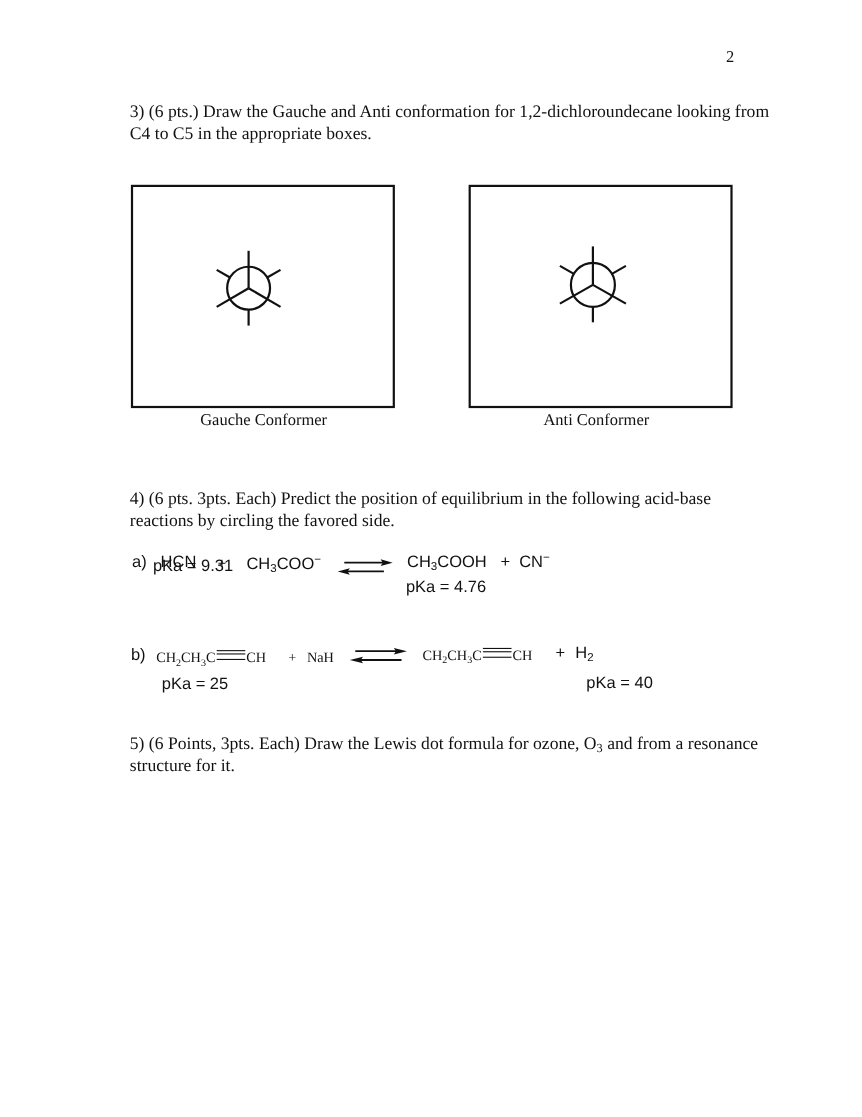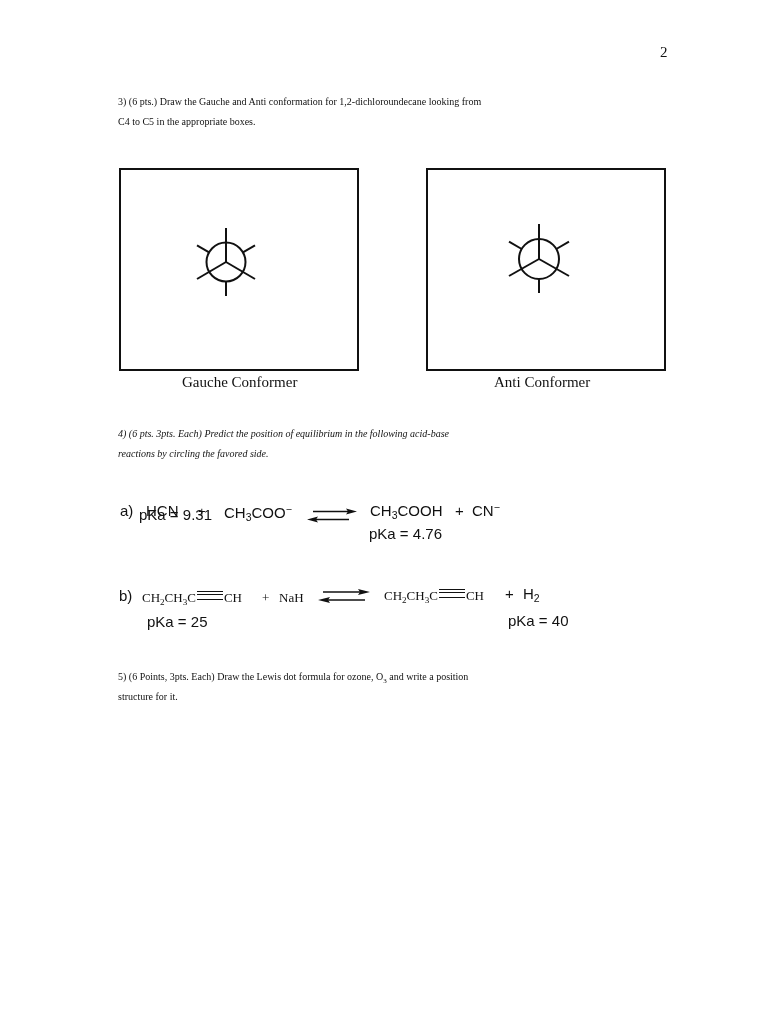--- a/index.html
+++ b/index.html
@@ -20,26 +20,26 @@
   .sans {
     font-family: "Liberation Sans", "DejaVu Sans", sans-serif;
   }
   .abs { position: absolute; white-space: nowrap; }
 
   .page-number {
     left: 660px; top: 44px;
     font-size: 15px;
   }
   .q-text {
-    font-size: 10px;
+    font-size: 16px;
     line-height: 20px;
     left: 118px;
   }
   .q3 { top: 92px; }
-  .q4 { top: 424px; font-style: italic; }
+  .q4 { top: 444px; }
   .q5 { top: 667px; }
 
   .box {
     position: absolute;
     border: 2px solid #111;
     box-sizing: border-box;
   }
   .box-gauche { left: 119px; top: 168px; width: 240px; height: 203px; }
   .box-anti   { left: 426px; top: 168px; width: 240px; height: 203px; }
 
@@ -158,18 +158,18 @@
   <polygon points="3,15 15,12 13,15 15,18" fill="#111"></polygon>
 </svg>
 <div class="abs serif eq-serif" style="left:384px; top:588px;">
   <span>CH</span><sub>2</sub><span>CH</span><sub>3</sub><span>C</span><span class="triple"></span><span>CH</span>
 </div>
 <div class="abs sans eq" style="left:505px; top:585px;">+</div>
 <div class="abs sans eq" style="left:523px; top:585px;">
   <span>H</span><sub>2</sub>
 </div>
 <div class="abs sans eq" style="left:147px; top:613px;text-align:right;">pKa = 25</div>
-<div class="abs sans eq" style="left:508px; top:612px;">pKa = 40</div>
+<div class="abs sans eq" style="left:533px; top:612px;">pKa = 40</div>
 
 <div class="abs serif q-text q5">
-  <div><span>5) (6 Points, 3pts. Each) Draw the Lewis dot formula for ozone, O</span><sub>3</sub><span> and write a position</span></div>
+  <div><span>5) (6 Points, 3pts. Each) Draw the Lewis dot formula for ozone, O</span><sub>3</sub><span> and from a resonance</span></div>
   <div>structure for it.</div>
 </div>
 
 </body></html>

